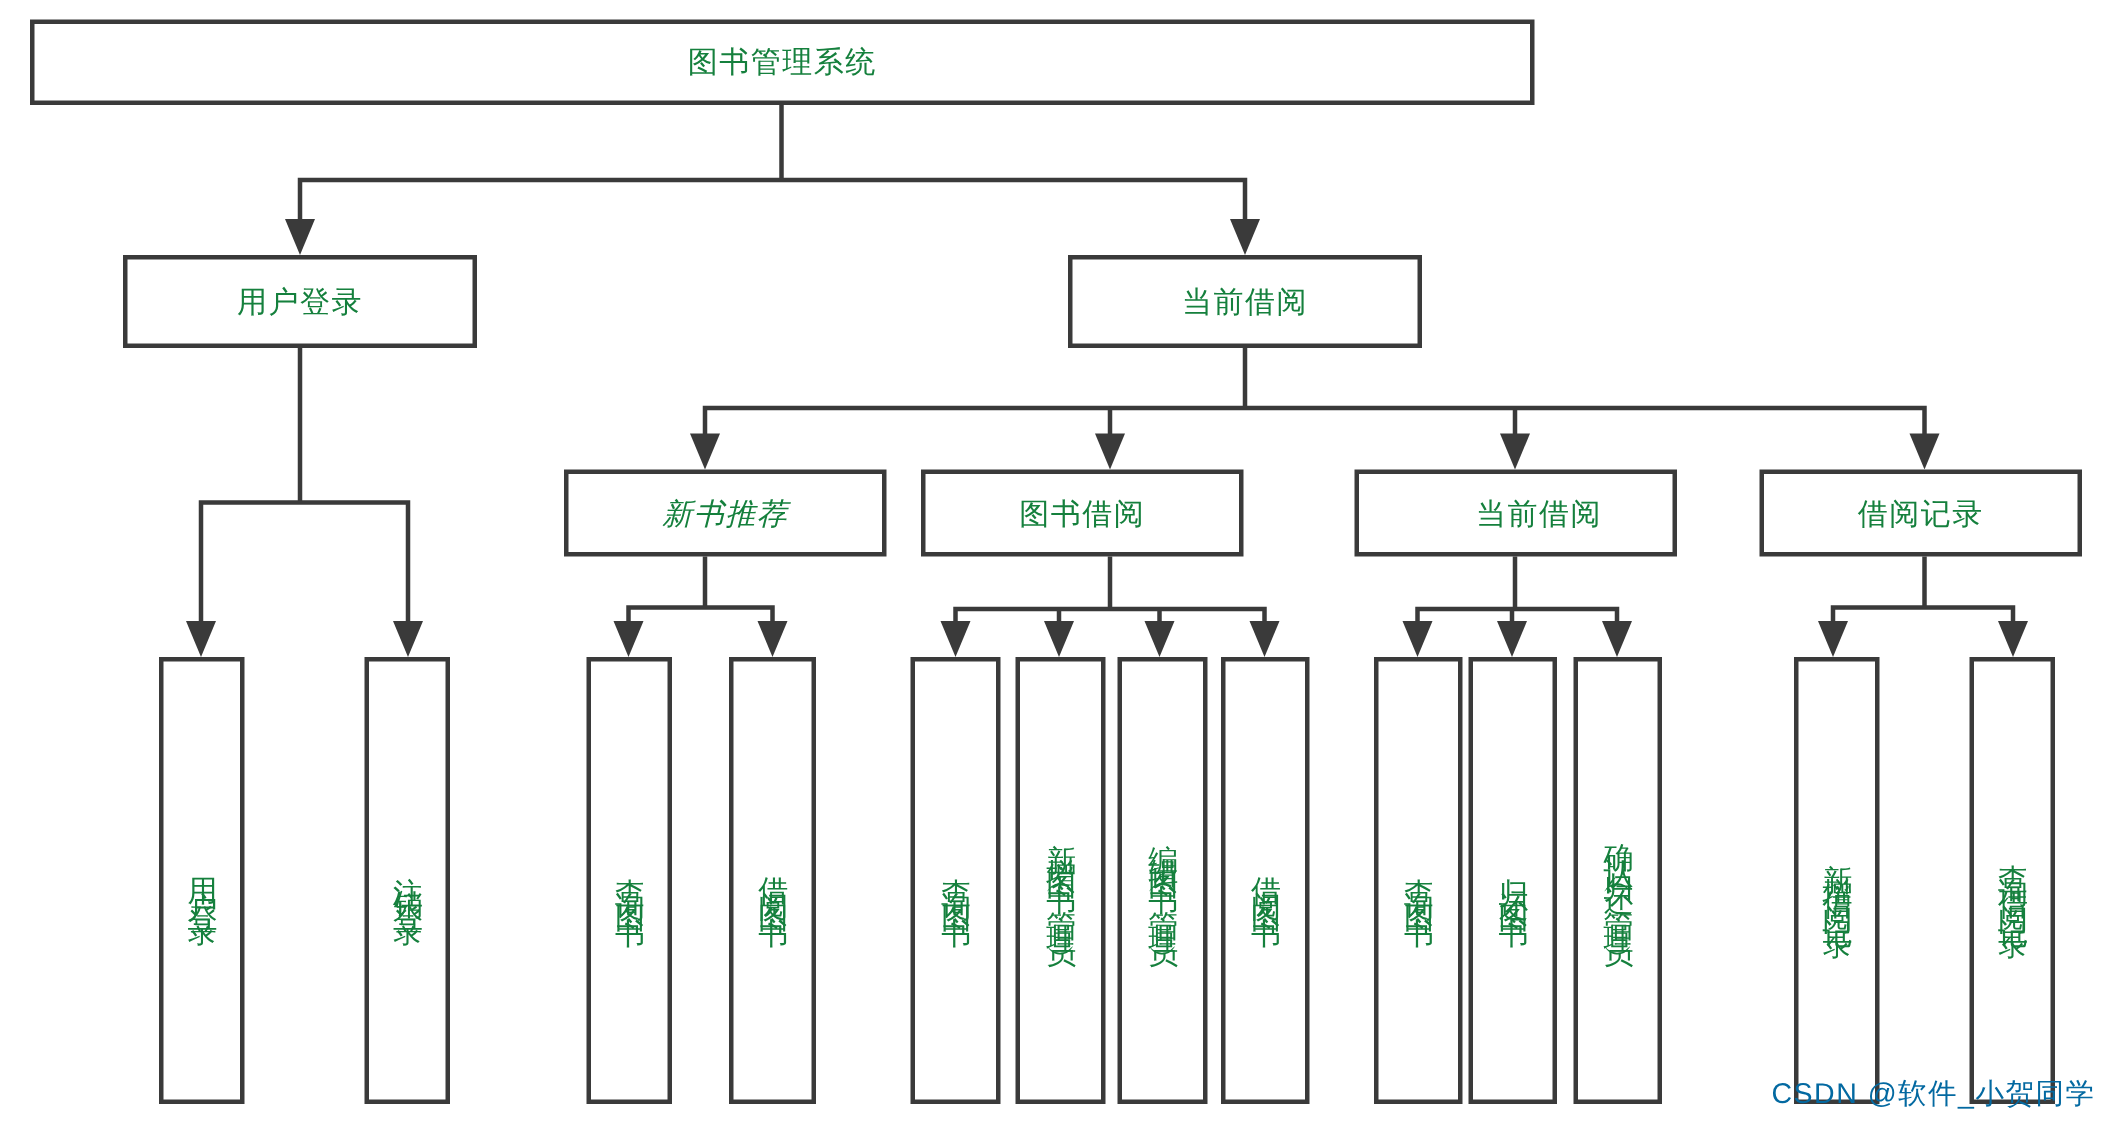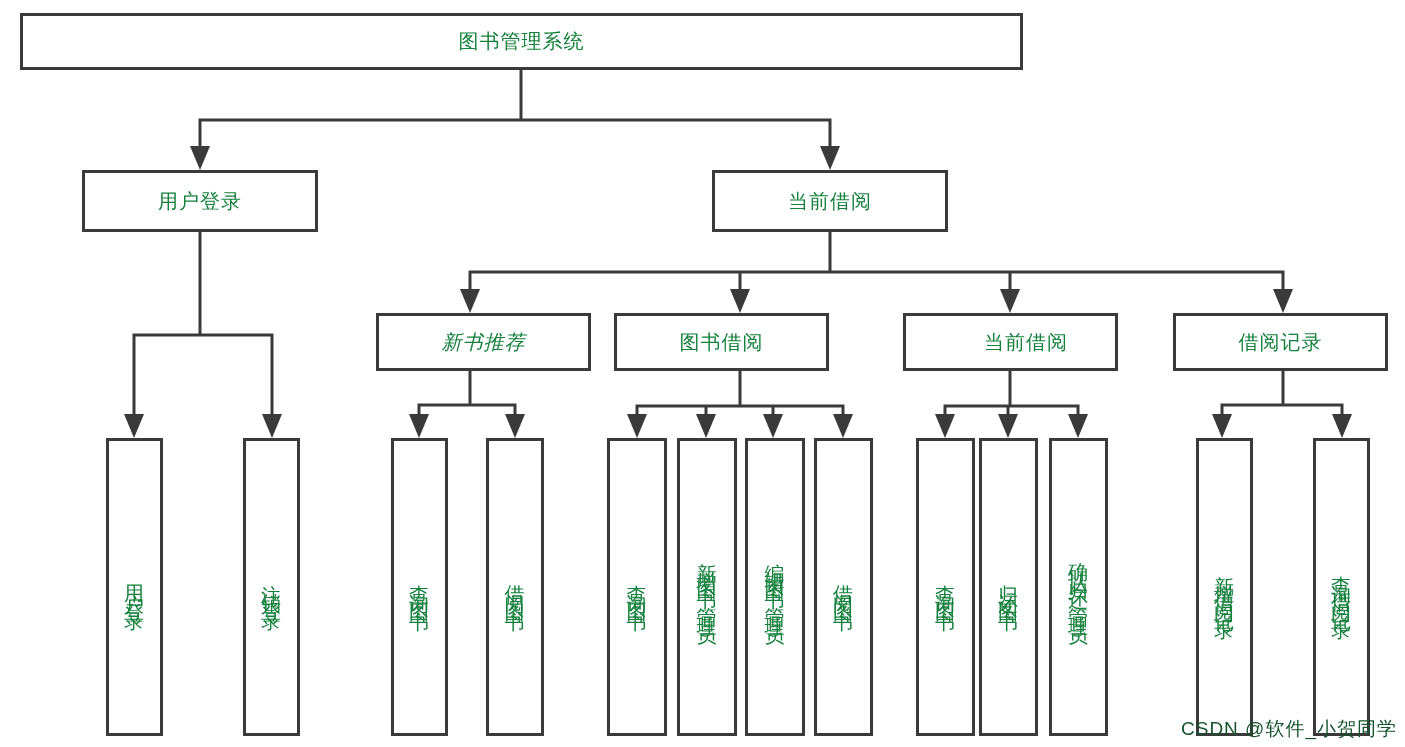--- a/index.html
+++ b/index.html
@@ -65,21 +65,21 @@
   .n-cb2 { left: 979px;  width: 59px; }
   .n-cb3 { left: 1049px; width: 59px; }
   .n-br1 { left: 1196px; width: 57px; }
   .n-br2 { left: 1313px; width: 57px; }
   #watermark {
     position: absolute;
     left: 1181px;
     top: 716px;
     font-size: 19px;
     letter-spacing: 1px;
-    color: #14532d;
+    color: #0369a1;
     white-space: nowrap;
   }
 </style>
 </head>
 <body>
 
 <div id="canvas">
 
   <svg id="connectors" viewBox="0 0 1405 747" xmlns="http://www.w3.org/2000/svg">
     <g stroke="#3a3a3a" stroke-width="3" fill="none" stroke-linecap="square">

